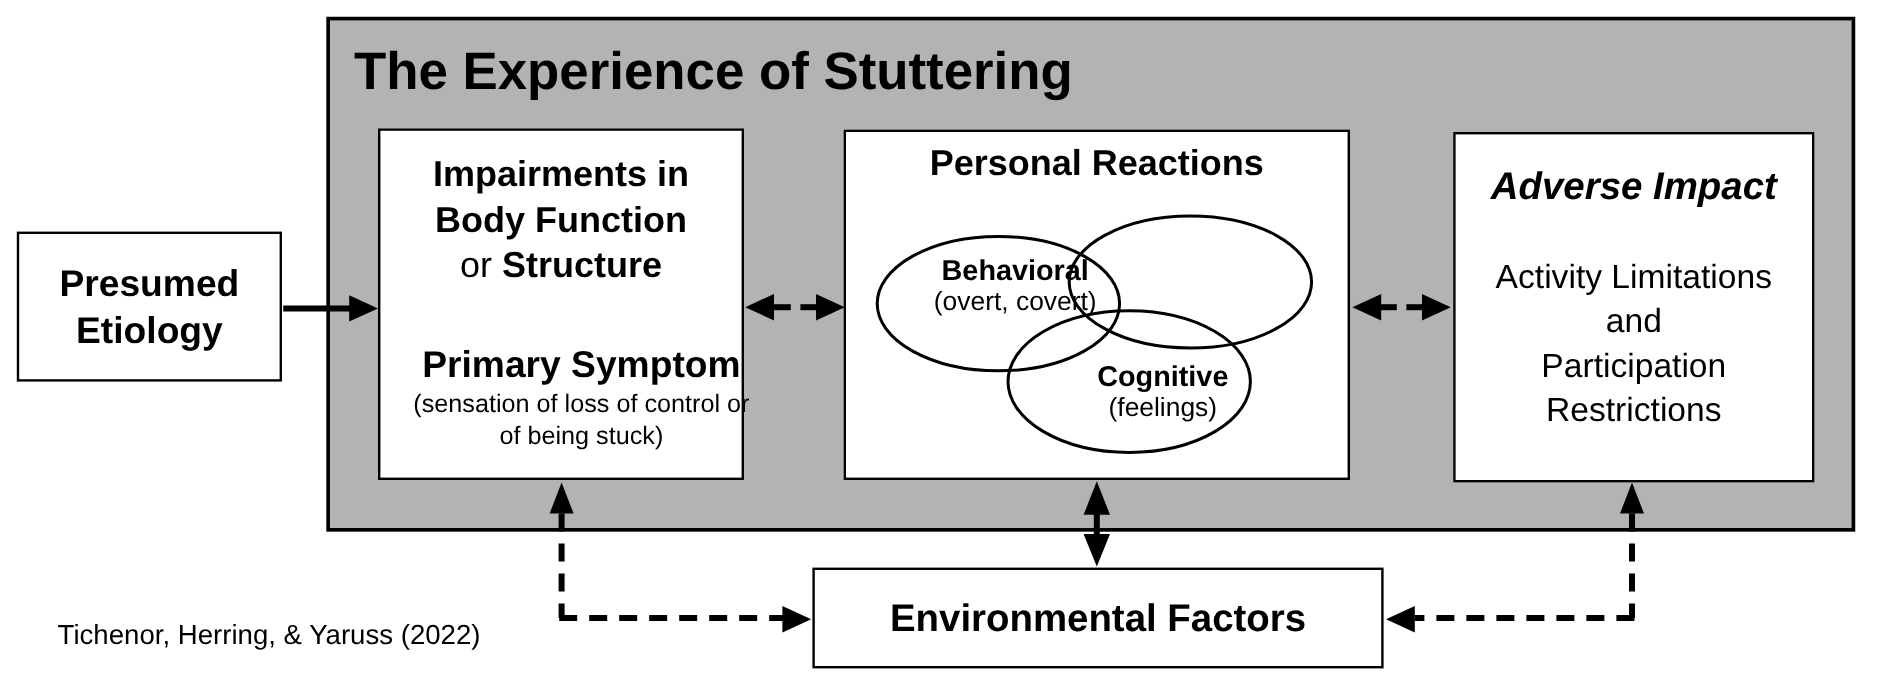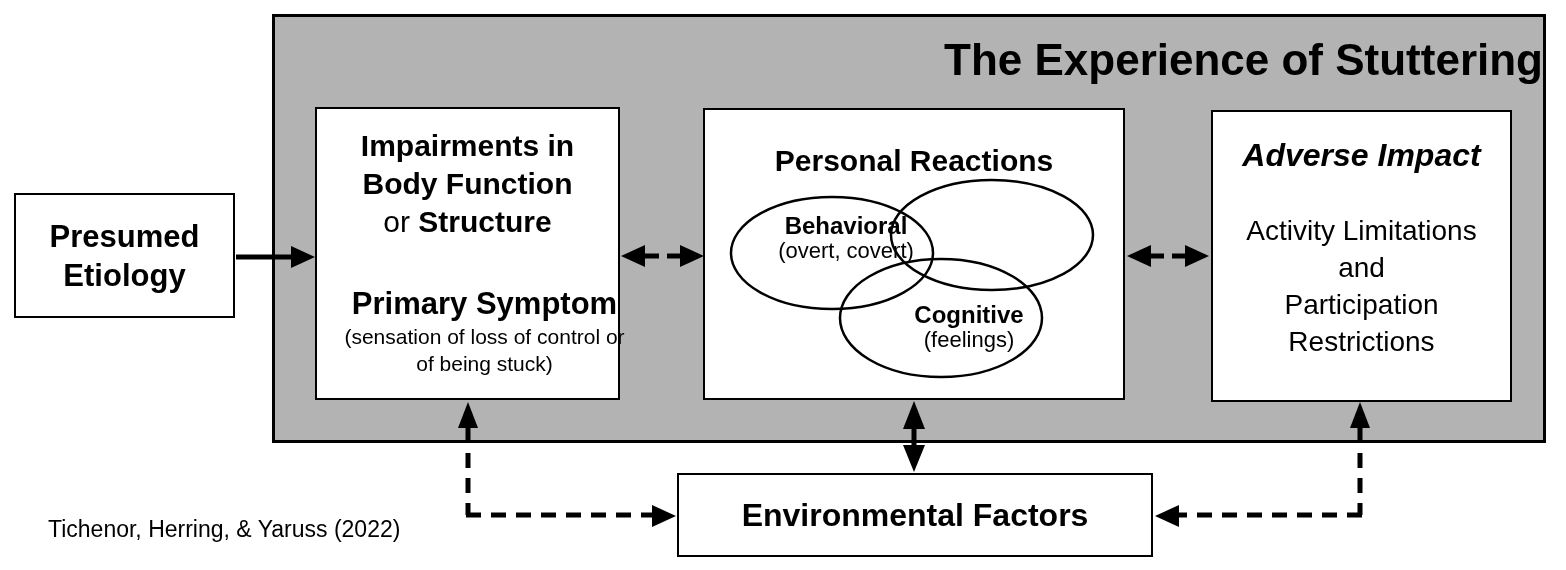--- a/index.html
+++ b/index.html
@@ -9,22 +9,22 @@
   }
   html,body{margin:0;padding:0;background:#ffffff;}
   body{font-family:"Liberation Sans", sans-serif; color:#000;}
   .stage{position:relative;width:1566px;height:570px;background:#fff;overflow:hidden;}
 
   .gray-panel{
     position:absolute;left:272px;top:14px;width:1274px;height:429px;
     background:var(--panel-gray);border:3px solid var(--line);box-sizing:border-box;
   }
   .panel-title{
-    position:absolute;left:0;top:18px;width:100%;text-align:right;
-    font-size:44px;font-weight:bold;letter-spacing:0px;
+    position:absolute;left:0;top:18px;width:100%;text-align:left;
+    font-size:44px;font-weight:bold;letter-spacing:0px;padding-left:20px;
   }
 
   .wbox{
     position:absolute;background:var(--boxfill);border:2px solid var(--line);
     box-sizing:border-box;text-align:center;
   }
   .box-presumed{left:14px;top:193px;width:221px;height:125px;
     display:flex;flex-direction:column;align-items:center;justify-content:center;
     font-size:31px;font-weight:bold;line-height:39px;}
   .box-impairments{left:315px;top:107px;width:305px;height:293px;}
@@ -34,21 +34,21 @@
     display:flex;align-items:center;justify-content:center;
     font-size:32px;font-weight:bold;}
 
   .imp-heading{position:absolute;top:18px;left:0;width:100%;
     font-size:30px;font-weight:bold;line-height:38px;white-space:nowrap;}
   .imp-heading .regular{font-weight:normal;}
   .imp-symptom{position:absolute;top:176px;left:17px;width:100%;}
   .imp-symptom .sym-title{font-size:31px;font-weight:bold;line-height:38px;white-space:nowrap;}
   .imp-symptom .sym-note{font-size:21px;line-height:27px;white-space:nowrap;}
 
-  .reactions-title{position:absolute;top:32px;left:0;width:100%;
+  .reactions-title{position:absolute;top:8px;left:0;width:100%;
     font-size:30px;font-weight:bold;line-height:38px;}
 
   .adverse-title{position:absolute;top:24px;left:0;width:100%;
     font-size:32px;font-weight:bold;line-height:38px;font-style:italic;}
   .adverse-body{position:absolute;top:100px;left:0;width:100%;
     font-size:28px;line-height:37px;}
 
   .venn-label{
     position:absolute;transform:translate(-50%,-50%);
     text-align:center;white-space:nowrap;z-index:5;margin-left:28px;

